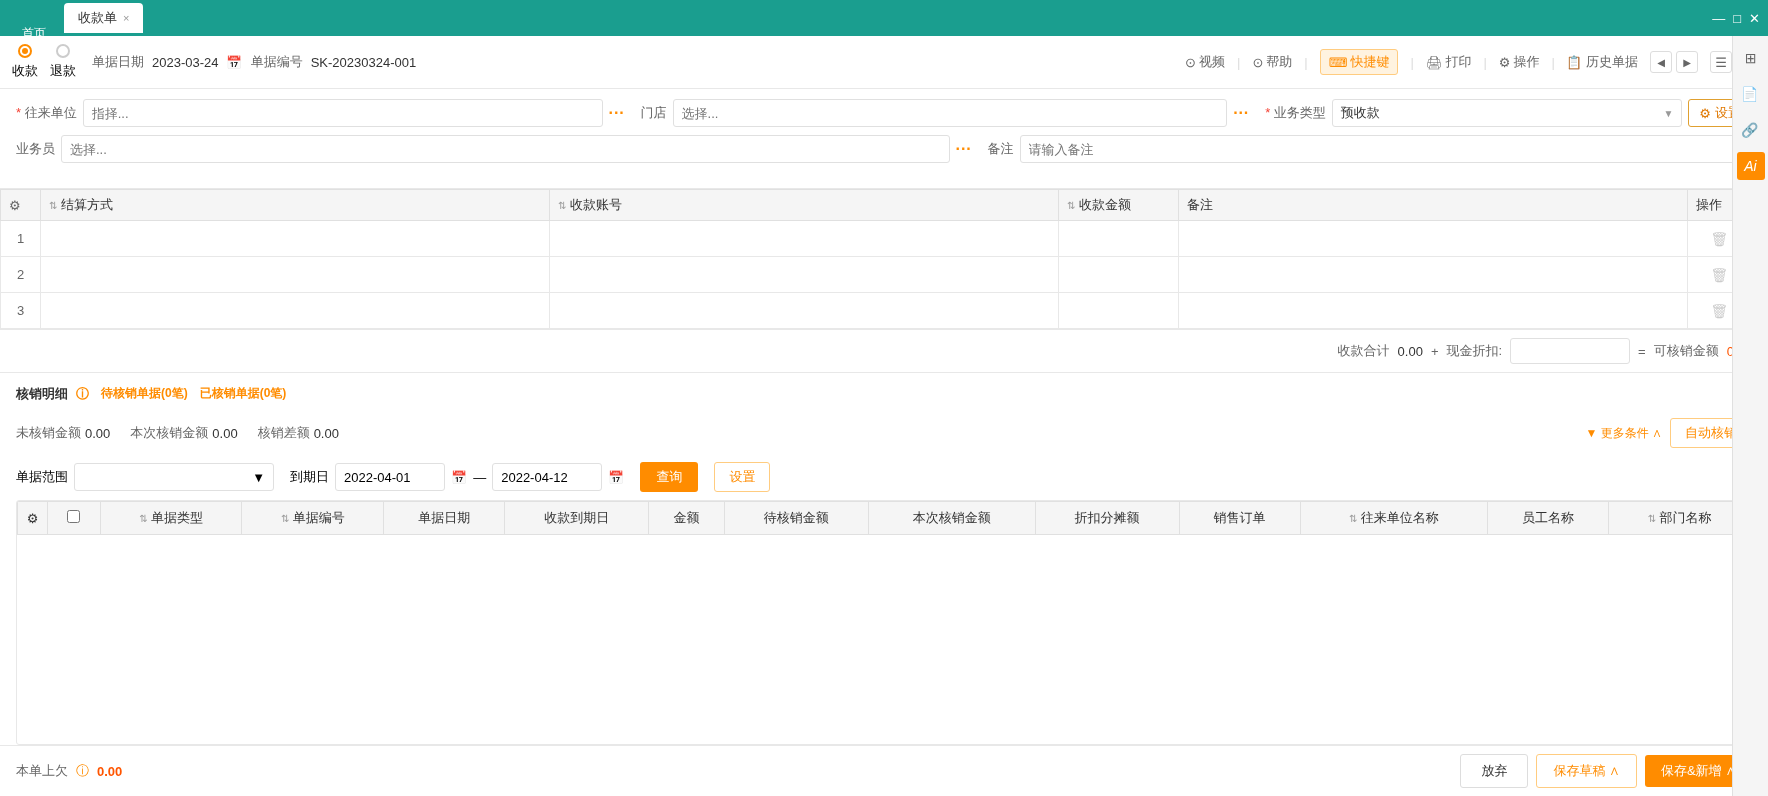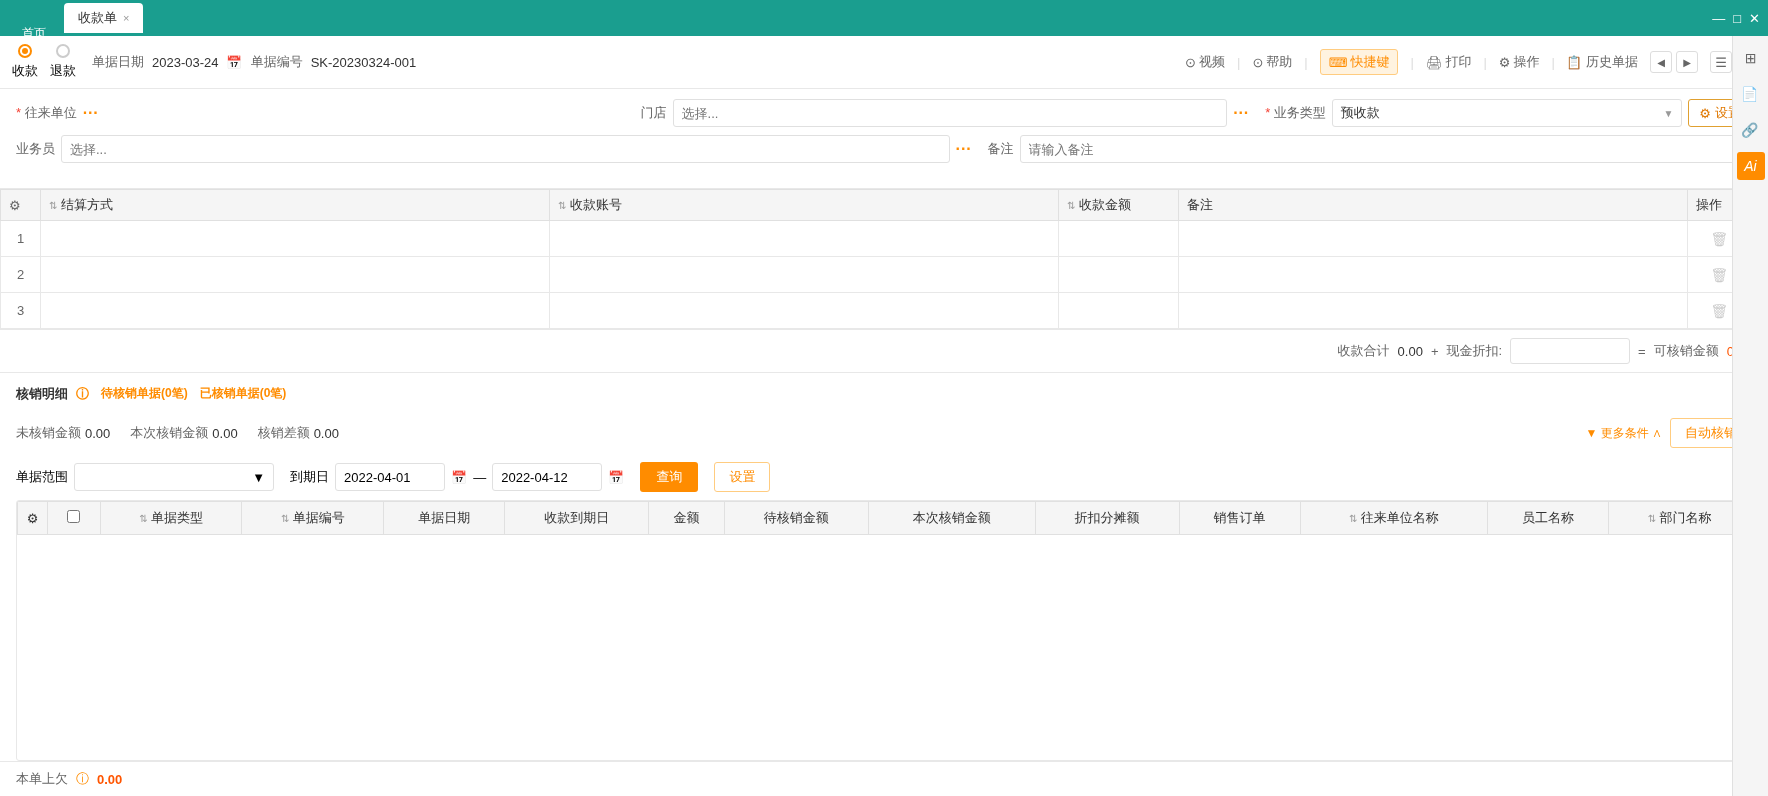--- a/index.html
+++ b/index.html
@@ -456,20 +456,21 @@
         <div class="view-btn">☰</div>
         <div class="view-btn active">⊞</div>
       </div>
     </div>
   </div>
 
   <div class="form-section">
     <div class="form-row">
       <div class="form-field" style="flex:2.5">
         <span class="field-label required">往来单位</span>
+        <input class="field-input" type="text" placeholder="指择..." style="">
         <span class="more-btn">···</span>
       </div>
       <div class="form-field" style="flex:2.5">
         <span class="field-label">门店</span>
         <input class="field-input" type="text" placeholder="选择..." style="">
         <span class="more-btn">···</span>
       </div>
       <div class="form-field" style="flex:2">
         <span class="field-label required">业务类型</span>
         <div class="field-select">
@@ -684,20 +685,29 @@
       </table>
     </div>
   </div>
 
   <div class="bottom-bar">
     <div class="bottom-left">
       <span>本单上欠</span>
       <span style="color:#ff8c00">ⓘ</span>
       <span style="color:#ff5500;font-weight:bold">0.00</span>
     </div>
+    <div class="bottom-right">
+      <button class="abandon-btn">放弃</button>
+      <button class="save-draft-btn">
+        <span>保存草稿 ∧</span>
+      </button>
+      <button class="save-new-btn">
+        <span>保存&amp;新增 ∧</span>
+      </button>
+    </div>
   </div>
 </div>
 
 <div class="right-sidebar">
   <div class="sidebar-icon">⊞</div>
   <div class="sidebar-icon">📄</div>
   <div class="sidebar-icon">🔗</div>
   <div class="sidebar-icon active">
     <span style="font-size:14px;font-style:italic;font-weight:normal">Ai</span>
   </div>

